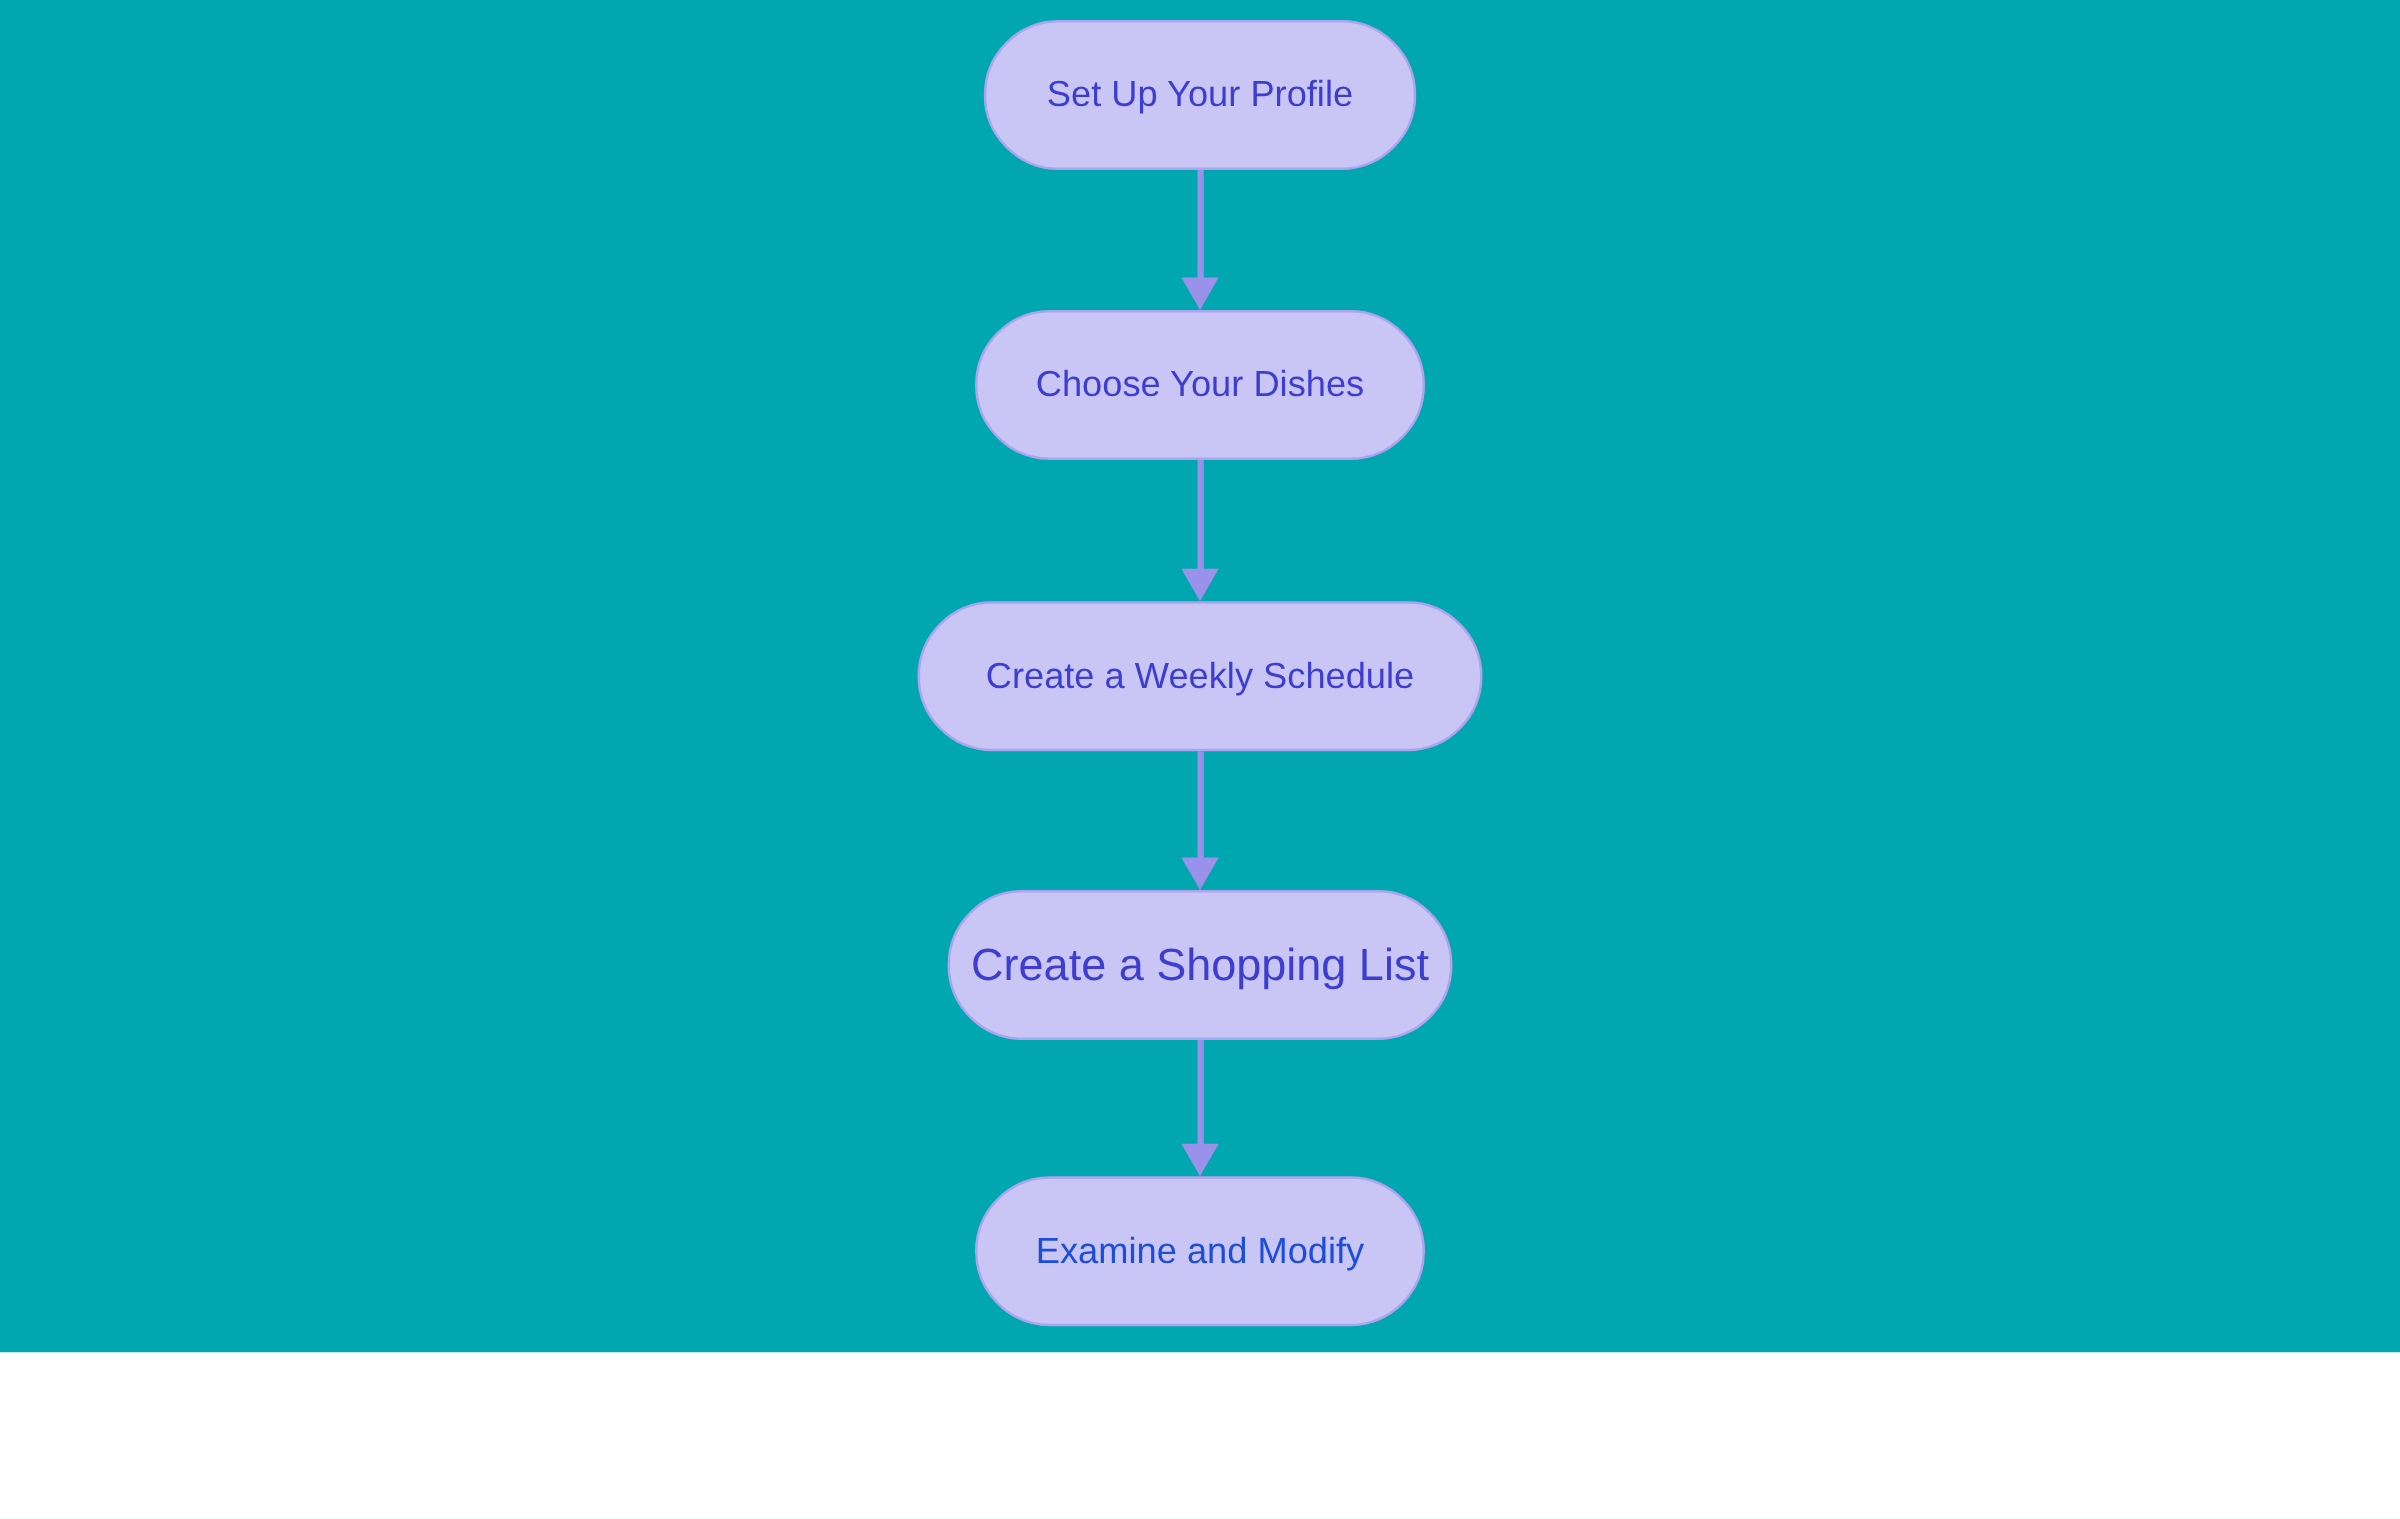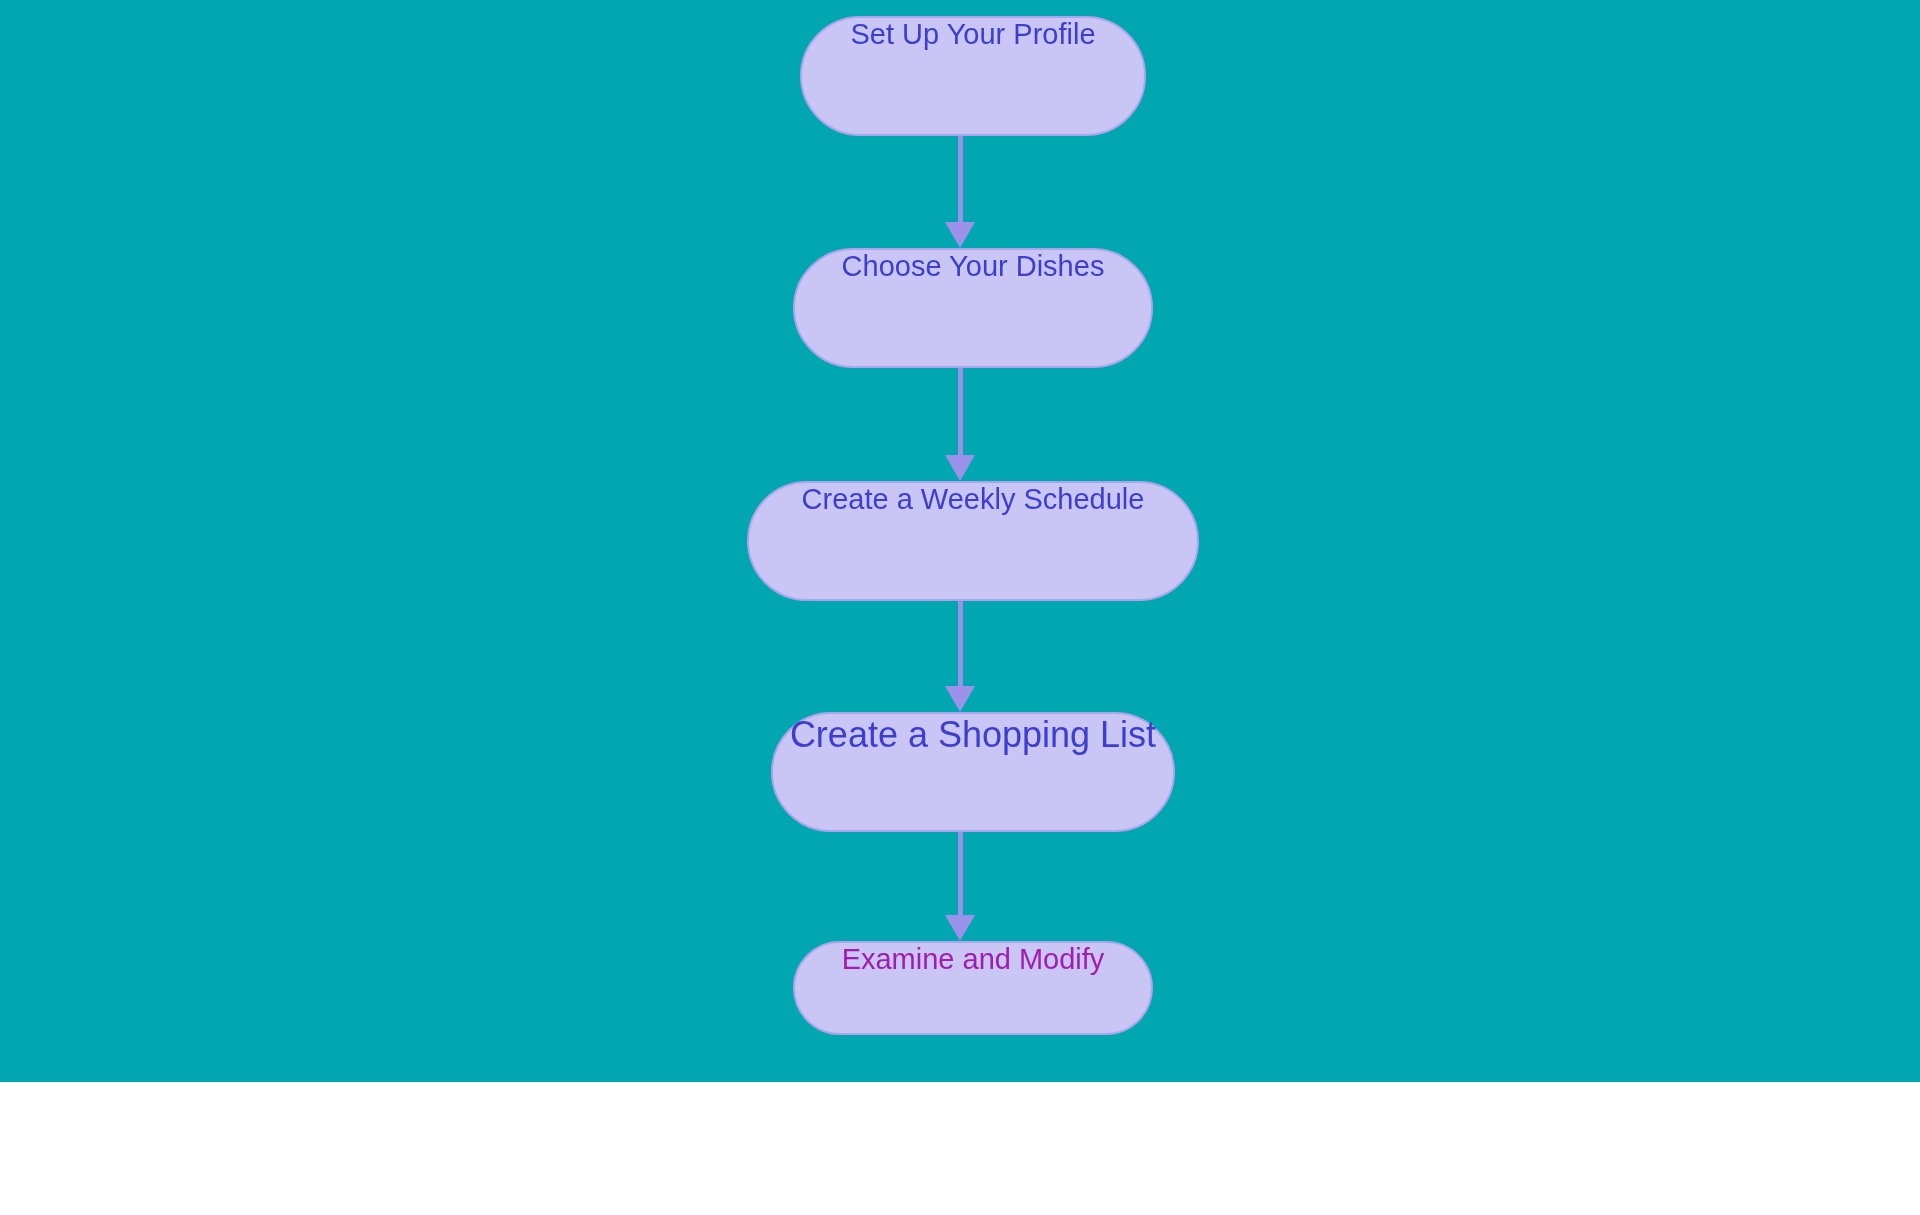--- a/index.html
+++ b/index.html
@@ -26,25 +26,24 @@
   .lower-band {
     position: absolute;
     left: 0;
     bottom: 0;
     width: 100%;
   }
   .flow-node {
     position: absolute;
     box-sizing: border-box;
     display: flex;
-    align-items: flex-start;
+    align-items: center;
     justify-content: center;
     text-align: center;
     white-space: nowrap;
-    margin-left: 13px;
   }
   .edge-line {
     position: absolute;
   }
   .edge-head {
     position: absolute;
     width: 0;
     height: 0;
   }
 </style>
@@ -58,21 +57,21 @@
       </div>
       <div class="flow-node" style="left: 734px; top: 481px; width: 452px; height: 120px; border-radius: 60px; background: rgb(201, 197, 244); border: 2px solid rgb(172, 165, 238); color: rgb(61, 62, 207); font-size: 29px;">
         <span>Create a Weekly Schedule</span>
       </div>
       <div class="flow-node" style="left: 780px; top: 248px; width: 360px; height: 120px; border-radius: 60px; background: rgb(201, 197, 244); border: 2px solid rgb(172, 165, 238); color: rgb(61, 62, 207); font-size: 29px;">
         <span>Choose Your Dishes</span>
       </div>
       <div class="flow-node" style="left: 758px; top: 712px; width: 404px; height: 120px; border-radius: 60px; background: rgb(201, 197, 244); border: 2px solid rgb(172, 165, 238); color: rgb(61, 62, 207); font-size: 36px;">
         <span>Create a Shopping List</span>
       </div>
-      <div class="flow-node" style="left: 780px; top: 941px; width: 360px; height: 94px; border-radius: 60px; background: rgb(201, 197, 244); border: 2px solid rgb(172, 165, 238); color: #a21caf; font-size: 29px;">
+      <div class="flow-node" style="left: 780px; top: 941px; width: 360px; height: 120px; border-radius: 60px; background: rgb(201, 197, 244); border: 2px solid rgb(172, 165, 238); color: #1d4ed8; font-size: 29px;">
         <span>Examine and Modify</span>
       </div>
       <div class="edge-line" style="left: 957.5px; top: 136px; width: 5px; height: 88px; background: rgb(154, 146, 234);"></div>
       <div class="edge-head" style="left: 945px; top: 222px; border-left: 15px solid transparent; border-right: 15px solid transparent; border-top: 26px solid rgb(154, 146, 234);"></div>
       <div class="edge-line" style="left: 957.5px; top: 368px; width: 5px; height: 89px; background: rgb(154, 146, 234);"></div>
       <div class="edge-head" style="left: 945px; top: 455px; border-left: 15px solid transparent; border-right: 15px solid transparent; border-top: 26px solid rgb(154, 146, 234);"></div>
       <div class="edge-line" style="left: 957.5px; top: 601px; width: 5px; height: 87px; background: rgb(154, 146, 234);"></div>
       <div class="edge-head" style="left: 945px; top: 686px; border-left: 15px solid transparent; border-right: 15px solid transparent; border-top: 26px solid rgb(154, 146, 234);"></div>
       <div class="edge-line" style="left: 957.5px; top: 832px; width: 5px; height: 85px; background: rgb(154, 146, 234);"></div>
       <div class="edge-head" style="left: 945px; top: 915px; border-left: 15px solid transparent; border-right: 15px solid transparent; border-top: 26px solid rgb(154, 146, 234);"></div>

